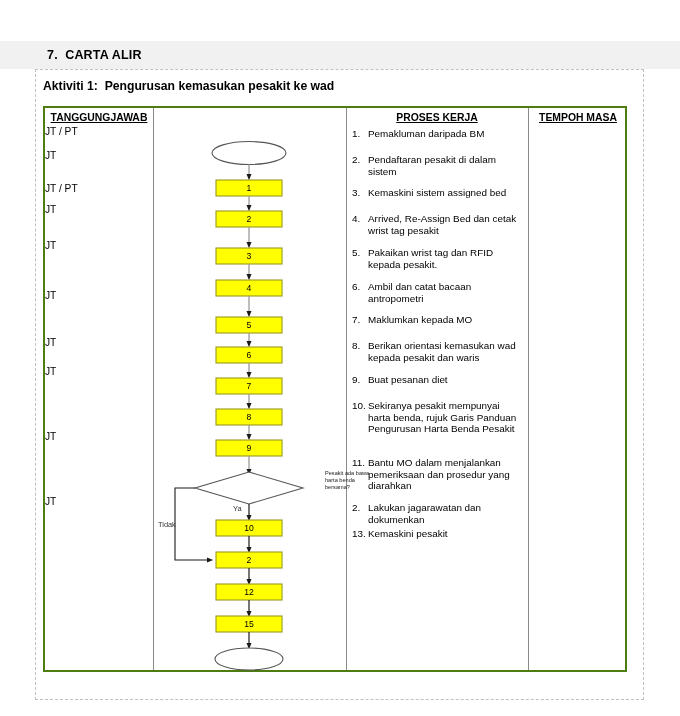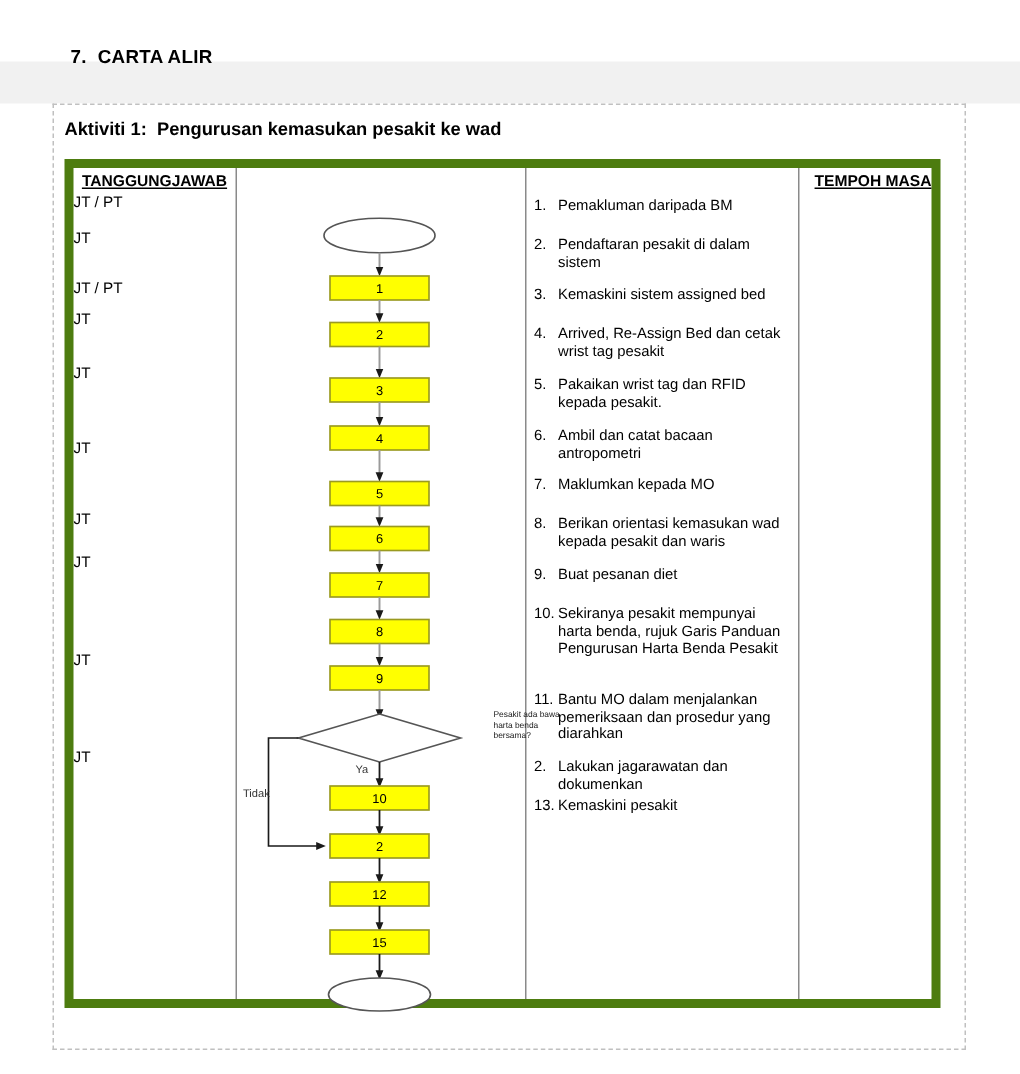--- a/index.html
+++ b/index.html
@@ -21,21 +21,21 @@
     position: absolute;
     left: 0;
     top: 41px;
     width: 680px;
     height: 28px;
     background: #f1f1f1;
   }
   #section-title {
     position: absolute;
     left: 47px;
-    top: 31px;
+    top: 48px;
     font-size: 12.5px;
     font-weight: bold;
     letter-spacing: 0.2px;
     white-space: pre;
   }
 
   
   #page-frame {
     position: absolute;
     left: 35px;
@@ -56,21 +56,21 @@
     white-space: pre;
   }
 
   
   #flow-table {
     position: absolute;
     left: 43px;
     top: 106px;
     width: 584px;
     height: 566px;
-    border: 6px solid #4d7c0f;
+    border: 2px solid #4d7c0f;
     box-sizing: border-box;
   }
   .vdiv {
     position: absolute;
     top: 0;
     width: 1px;
     height: 100%;
     background: #8a8a8a;
   }
   #vdiv-1 { left: 108px; }
@@ -173,20 +173,21 @@
 
 <div id="activity-title">Aktiviti 1:  Pengurusan kemasukan pesakit ke wad</div>
 
 <div id="flow-table">
 
   <div class="vdiv" id="vdiv-1"></div>
   <div class="vdiv" id="vdiv-2"></div>
   <div class="vdiv" id="vdiv-3"></div>
 
   <div class="col-head" id="head-resp">TANGGUNGJAWAB</div>
+  <div class="col-head" id="head-proc">PROSES KERJA</div>
   <div class="col-head" id="head-time">TEMPOH MASA</div>
 
   <div class="resp" style="top:18px">JT / PT</div>
   <div class="resp" style="top:42px">JT</div>
   <div class="resp" style="top:75px">JT / PT</div>
   <div class="resp" style="top:96px">JT</div>
   <div class="resp" style="top:132px">JT</div>
   <div class="resp" style="top:182px">JT</div>
   <div class="resp" style="top:229px">JT</div>
   <div class="resp" style="top:258px">JT</div>

